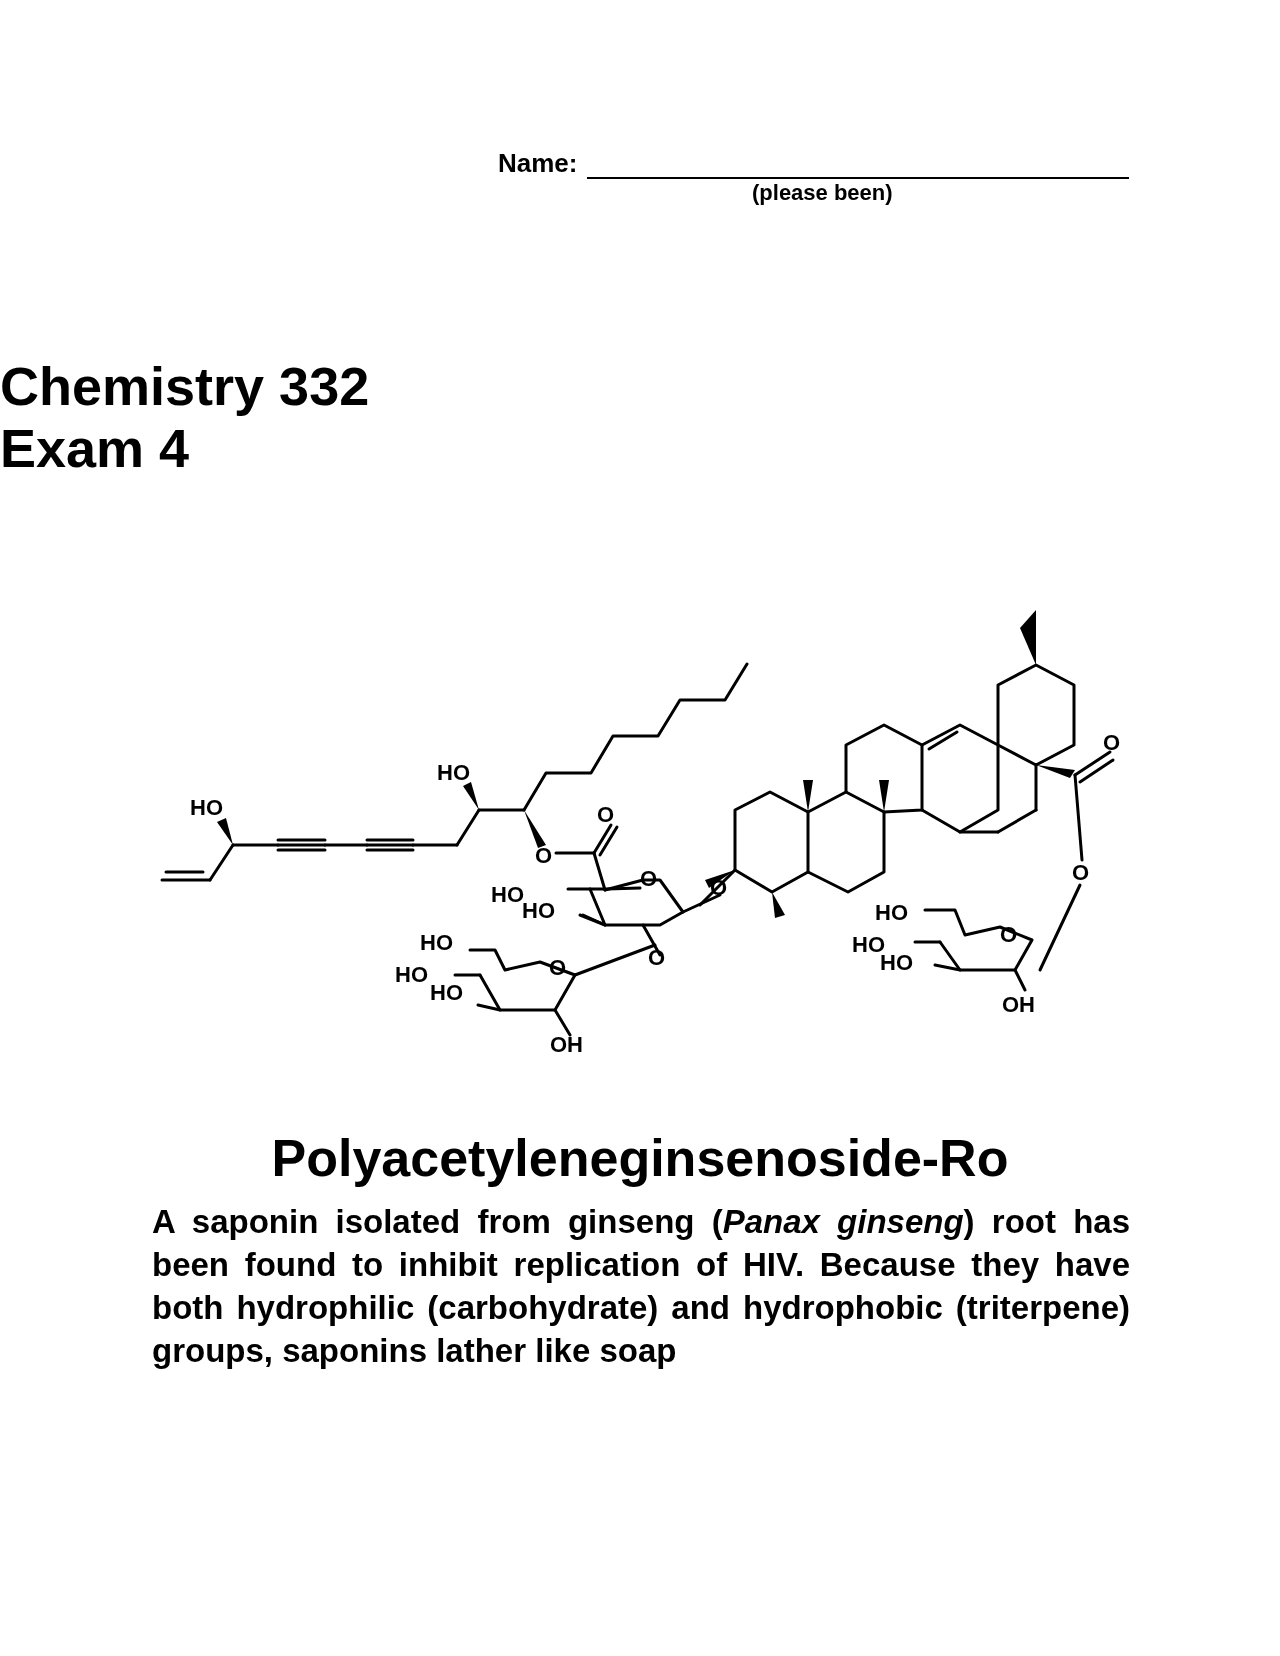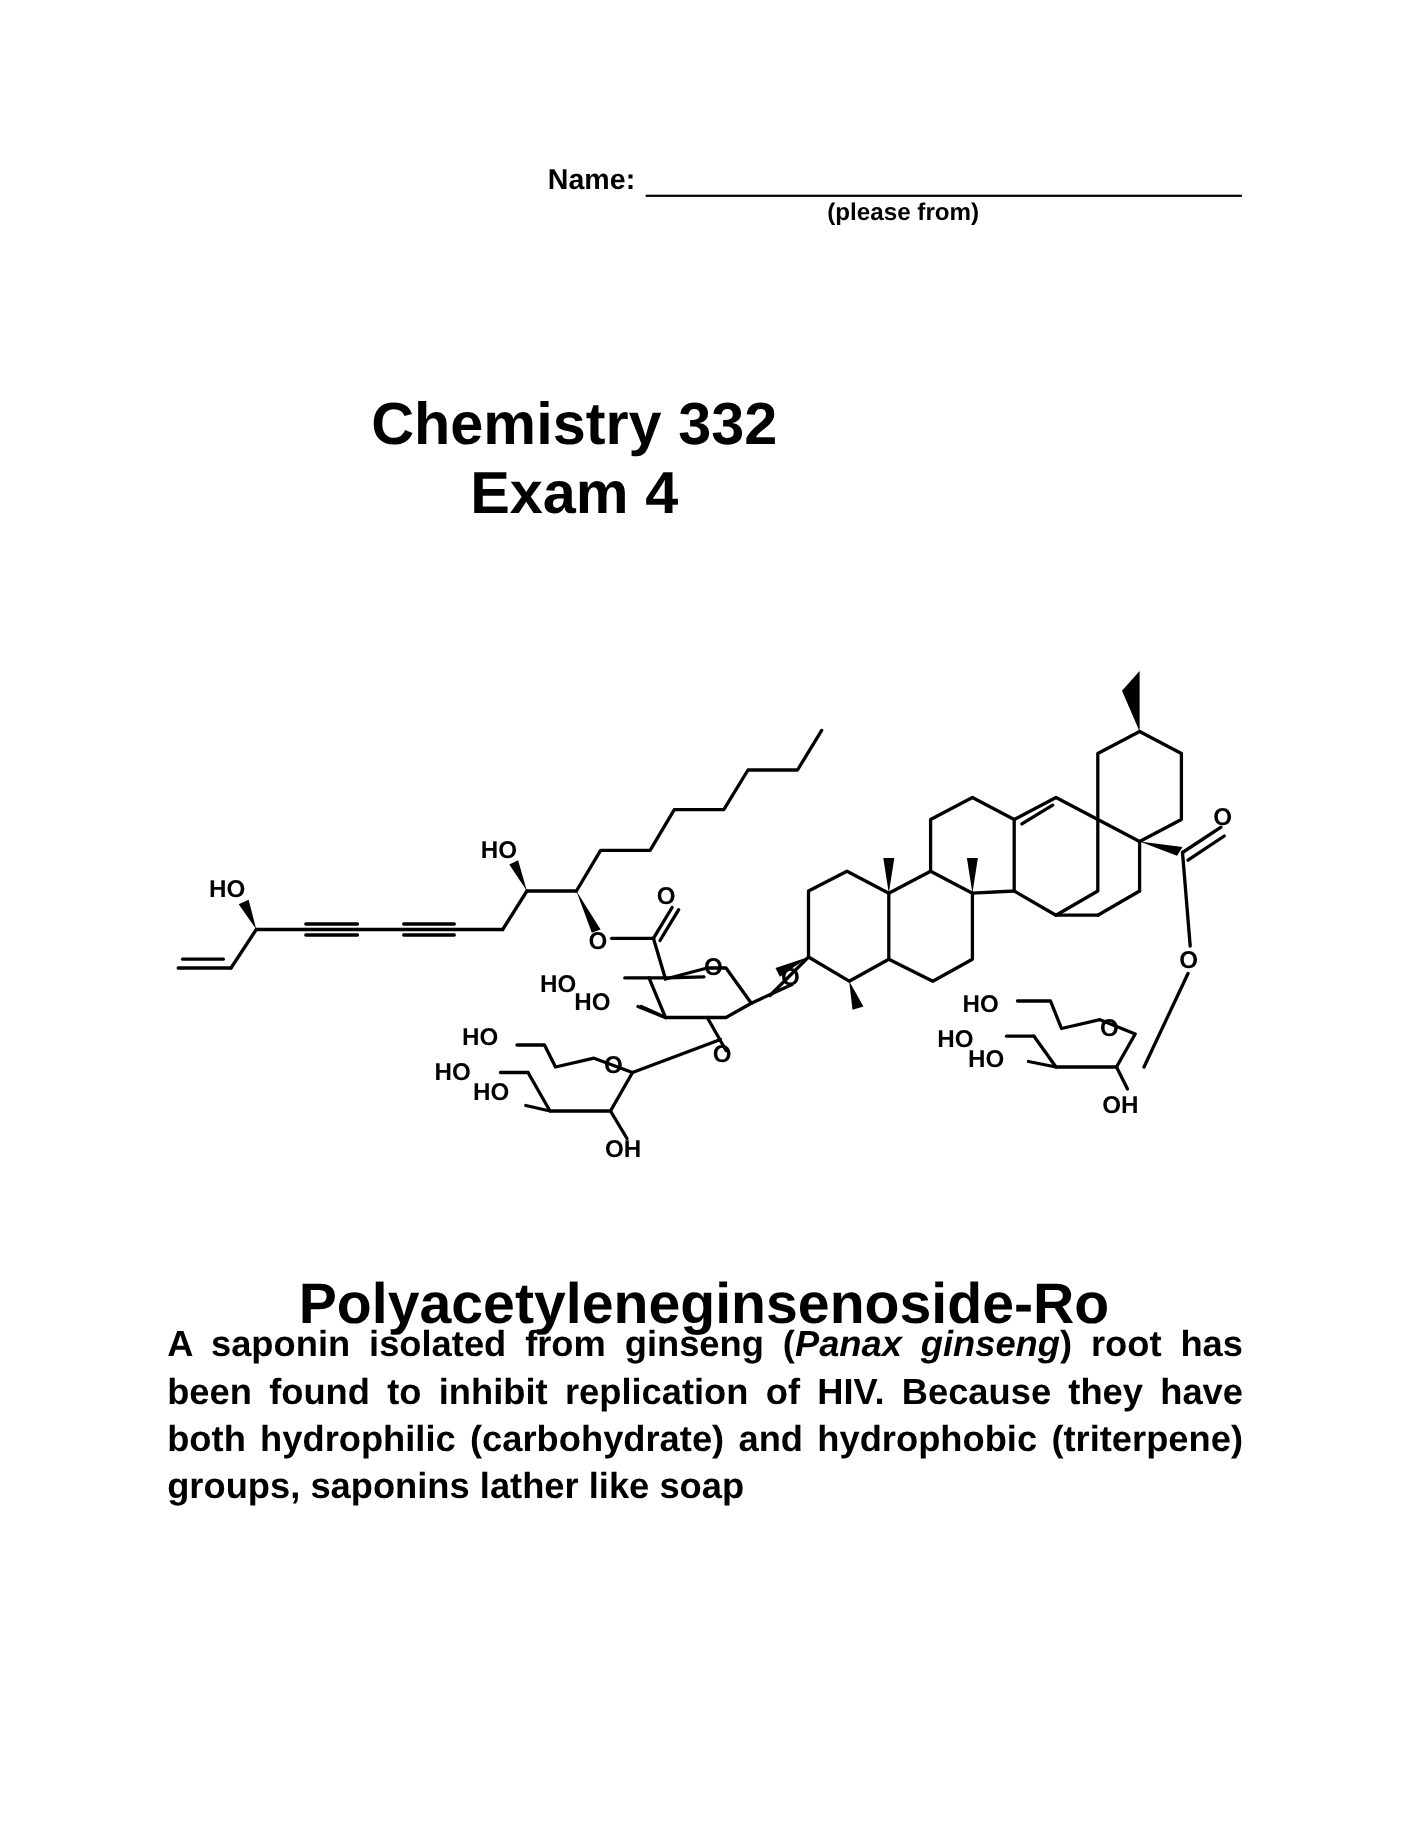--- a/index.html
+++ b/index.html
@@ -1,35 +1,35 @@
 <!DOCTYPE html>
 <html><head>
 <meta charset="utf-8">
 <style>
   html, body { margin: 0; padding: 0; background: #ffffff; }
   body { width: 1280px; height: 1656px; position: relative; font-family: "Liberation Sans", sans-serif; color: #000; overflow: hidden; }
   .abs { position: absolute; }
   .name-row { left: 498px; top: 148px; font-weight: bold; font-size: 26px; display: flex; align-items: flex-end; }
   .name-line { display: inline-block; width: 542px; border-bottom: 2px solid #000; margin-left: 10px; height: 20px; }
   .print-hint { left: 752px; top: 180px; font-weight: bold; font-size: 22px; }
-  .title-block { left: 0; width: 1044px; top: 355px; text-align: center; font-weight: bold; font-size: 54px; line-height: 62px; }
+  .title-block { left: 0; width: 1044px; top: 355px; text-align: left; font-weight: bold; font-size: 54px; line-height: 62px; }
   .molecule { left: 150px; top: 600px; width: 980px; height: 460px; }
-  .compound { left: 0; width: 1280px; top: 1128px; text-align: center; font-weight: bold; font-size: 52px; margin-top: 28px; }
+  .compound { left: 0; width: 1280px; top: 1128px; text-align: center; font-weight: bold; font-size: 52px; }
   .caption { left: 152px; width: 978px; top: 1200px; font-weight: bold; font-size: 33px; line-height: 43px; text-align: justify; }
   .caption i { font-style: italic; }
   svg text { font-family: "Liberation Sans", sans-serif; font-weight: bold; font-size: 22px; }
 </style>
 </head>
 <body>
 
 <div class="abs name-row">
   <span>Name:</span>
   <span class="name-line"></span>
 </div>
-<div class="abs print-hint">(please from)</div>
+<div class="abs print-hint">(please been)</div>
 
 <div class="abs title-block">
   <div>Chemistry 332</div>
   <div>Exam 4</div>
 </div>
 
 <svg class="abs molecule" viewBox="150 600 980 460" width="980" height="460">
   <g stroke="#000" stroke-width="3" fill="none" stroke-linecap="round" stroke-linejoin="round">
 
     <line x1="162" y1="880" x2="210" y2="880"></line>

